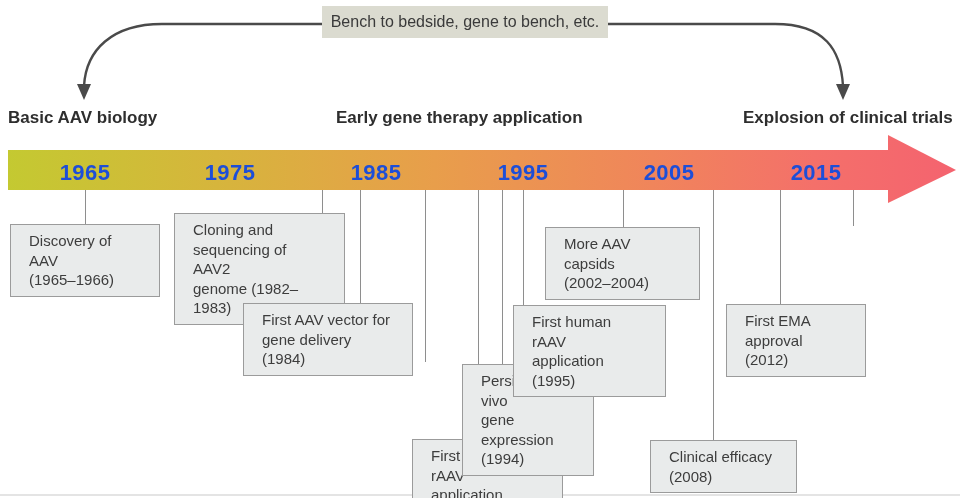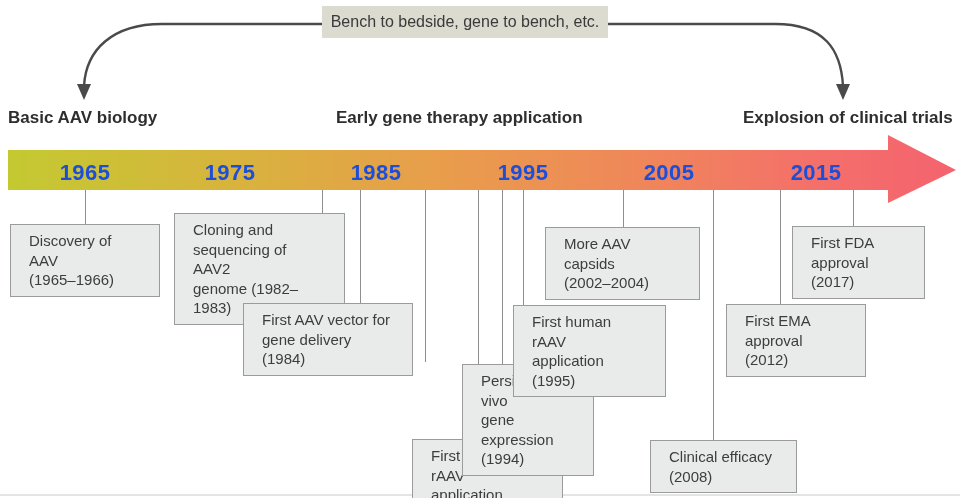--- a/index.html
+++ b/index.html
@@ -90,17 +90,15 @@
 gene expression
 (1994)</div>
   <div class="event-box" style="left:513px;top:305px;width:153px;">First human rAAV
 application (1995)</div>
   <div class="event-box" style="left:545px;top:227px;width:155px;">More AAV capsids
 (2002–2004)</div>
   <div class="event-box" style="left:650px;top:440px;width:147px;">Clinical efficacy
 (2008)</div>
   <div class="event-box" style="left:726px;top:304px;width:140px;">First EMA
 approval (2012)</div>
-  <div class="event-box" style="left:792px;top:226px;width:133px;">First FDA
-approval (2017)</div>
 
   <div class="bottom-rule"></div>
 </div>
 
 </body></html>

